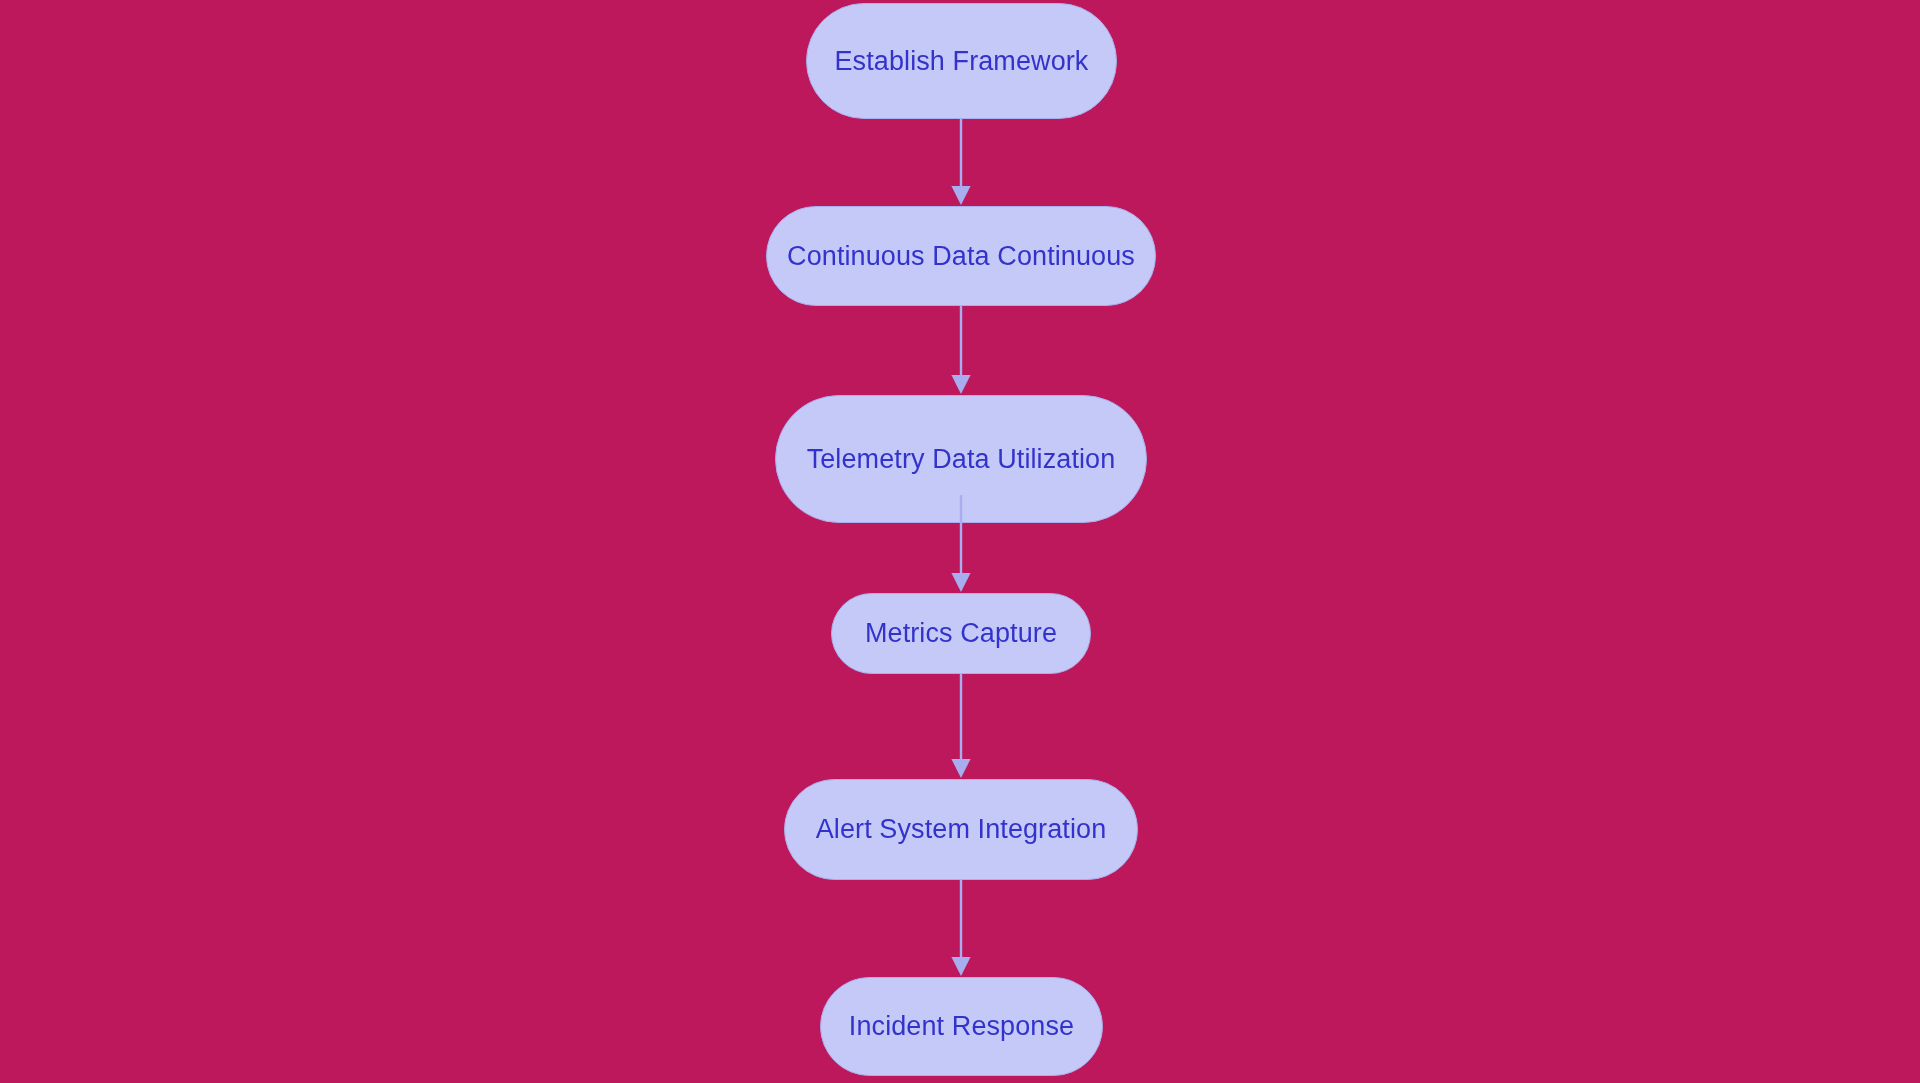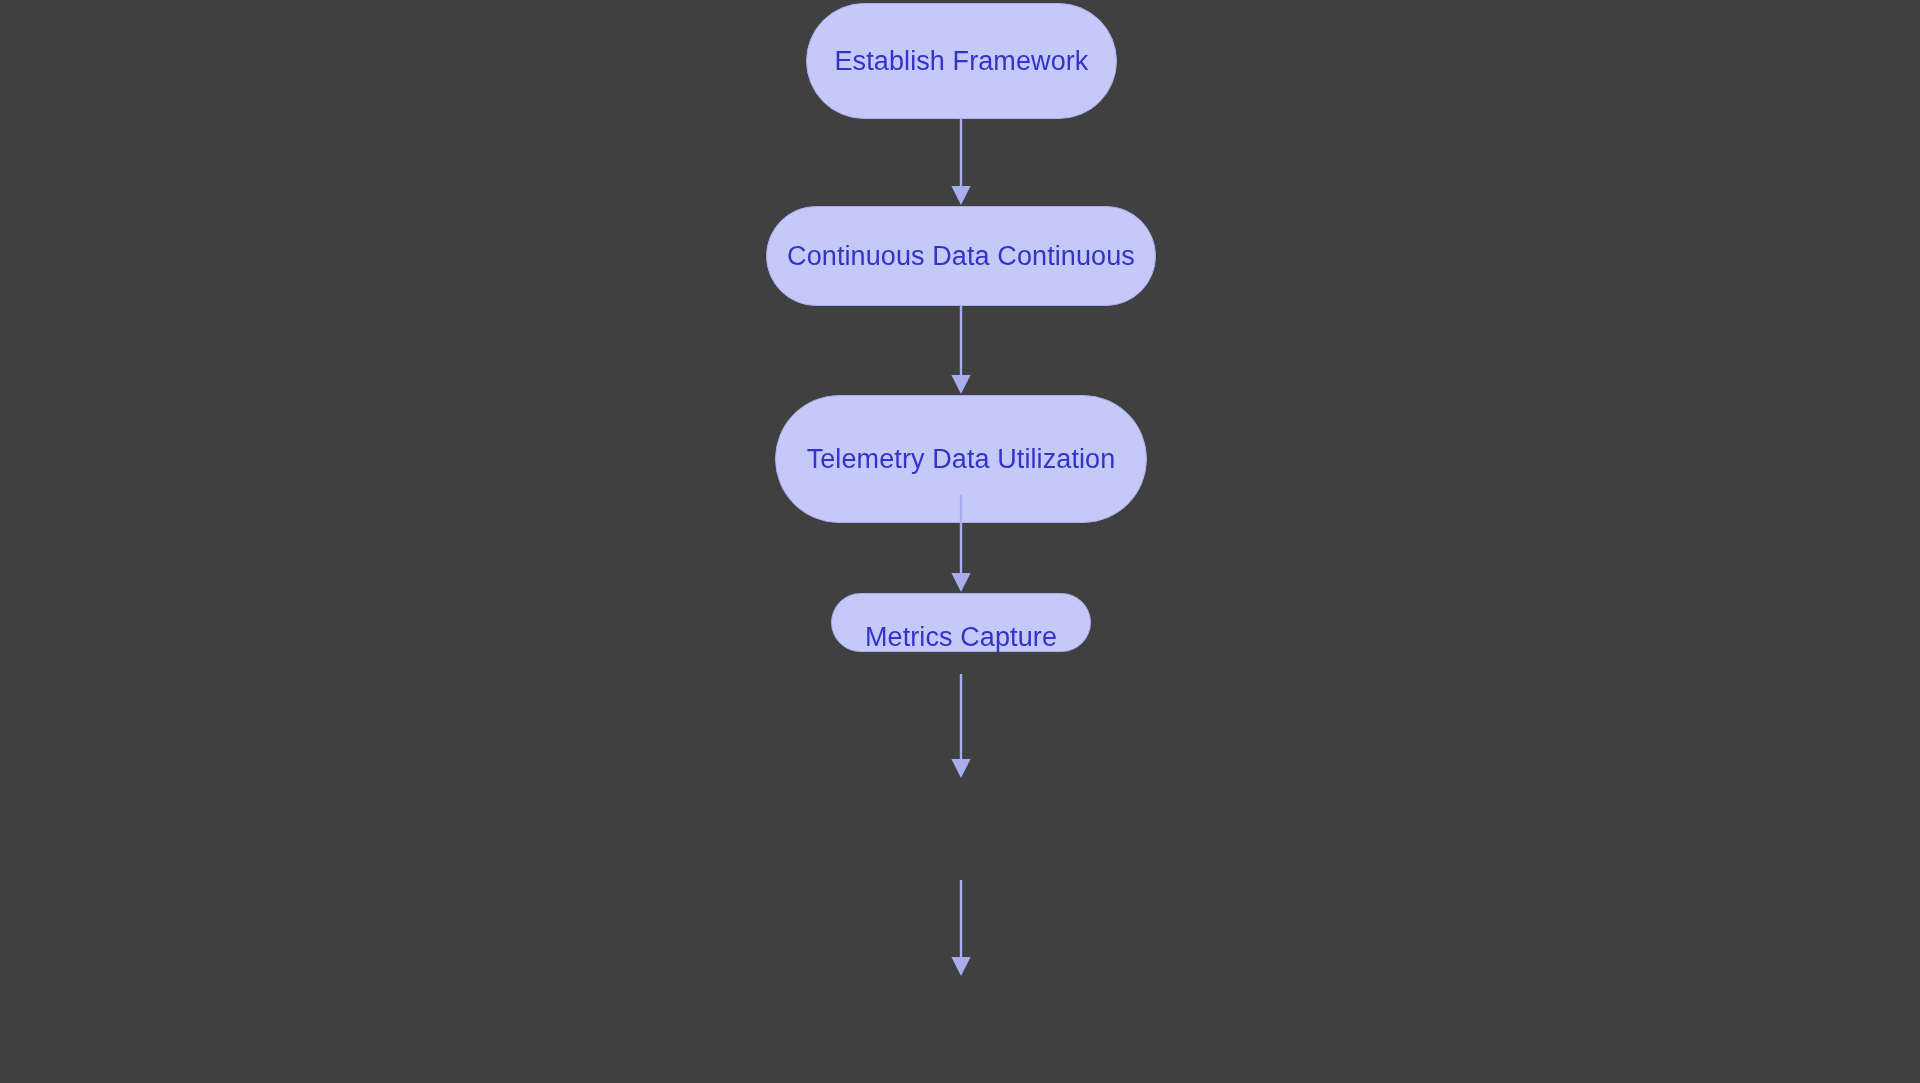--- a/index.html
+++ b/index.html
@@ -11,21 +11,21 @@
     width: 1920px;
     height: 1083px;
     overflow: hidden;
     font-family: "Liberation Sans", sans-serif;
   }
 
   #flowchart {
     position: relative;
     width: 1920px;
     height: 1083px;
-    background: #404040;
+    background: #be185d;
   }
 
   
   .node {
     position: absolute;
     box-sizing: border-box;
     display: flex;
     align-items: center;
     justify-content: center;
     background: #c5c9f7;
@@ -42,21 +42,21 @@
   .node-label {
     display: block;
     color: #3333cc;
     transform: translateY(-0.5px);
   }
 
   
   #node-0 { left: 806px;  top: 3px;    width: 311px; height: 116px; }
   #node-1 { left: 766px;  top: 206px;  width: 390px; height: 100px; }
   #node-2 { left: 775px;  top: 395px;  width: 372px; height: 128px; }
-  #node-3 { left: 831px;  top: 593px;  width: 260px; height: 59px; align-items: flex-end;  }
+  #node-3 { left: 831px;  top: 593px;  width: 260px; height: 81px;  }
   #node-4 { left: 784px;  top: 779px;  width: 354px; height: 101px; }
   #node-5 { left: 820px;  top: 977px;  width: 283px; height: 99px;  }
 
   
   .connector {
     position: absolute;
     left: 961px;
     transform: translateX(-50%);
     width: 26px;
   }
@@ -112,22 +112,28 @@
     <span class="node-label">Metrics Capture</span>
   </div>
 
   <div class="connector" id="conn-3">
     <svg width="26" height="106" viewBox="0 0 26 106">
       <line x1="13" y1="0" x2="13" y2="88" stroke="#a8adf0" stroke-width="2.4"></line>
       <polygon points="13,104 3.4,85 22.6,85" fill="#a8adf0"></polygon>
     </svg>
   </div>
 
+  <div class="node" id="node-4">
+    <span class="node-label">Alert System Integration</span>
+  </div>
 
   <div class="connector" id="conn-4">
     <svg width="26" height="98" viewBox="0 0 26 98">
       <line x1="13" y1="0" x2="13" y2="80" stroke="#a8adf0" stroke-width="2.4"></line>
       <polygon points="13,96 3.4,77 22.6,77" fill="#a8adf0"></polygon>
     </svg>
   </div>
 
+  <div class="node" id="node-5">
+    <span class="node-label">Incident Response</span>
+  </div>
 
 </div>
 
 </body></html>

